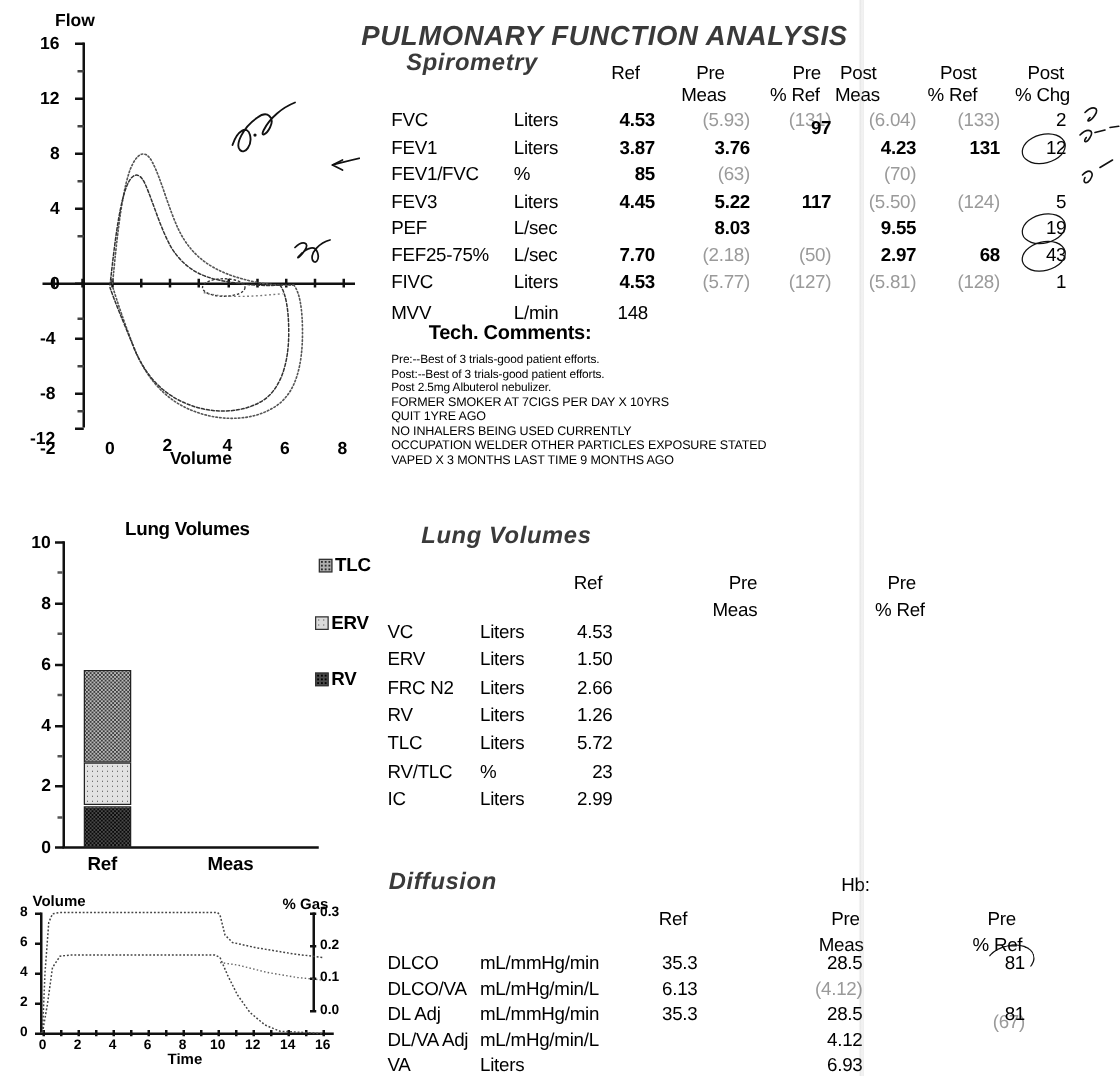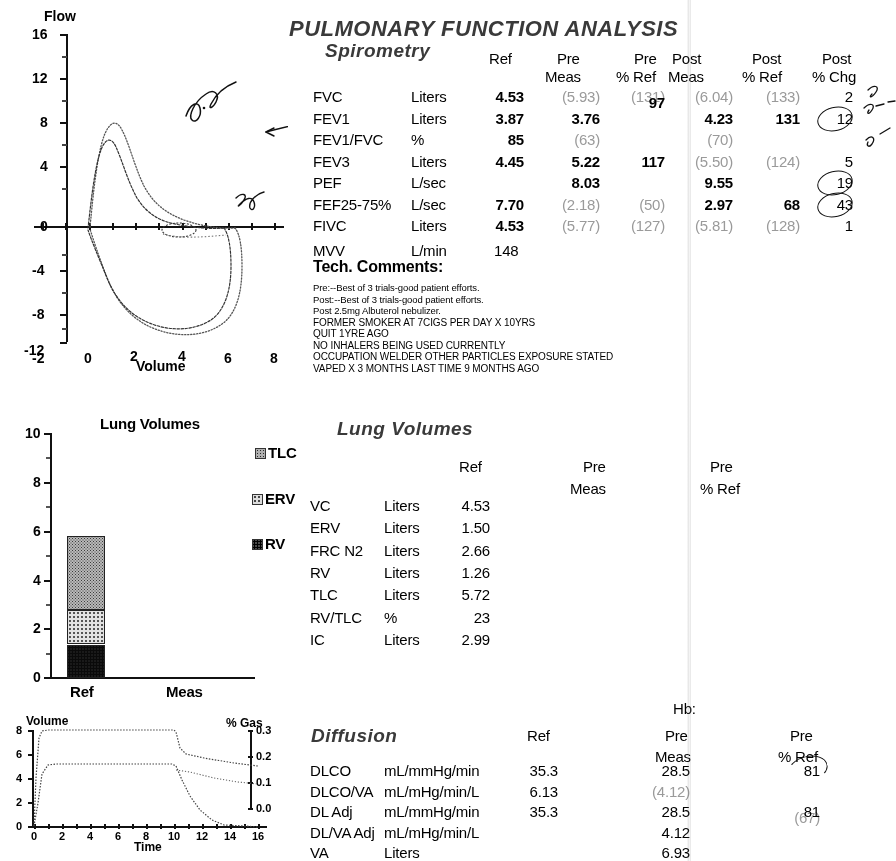--- a/index.html
+++ b/index.html
@@ -297,21 +297,21 @@
         <div class="t abs" style="left: auto; top: 217px; right: 43px;">1</div>
       </div>
     </div>
 
   <div class="abs t" style="left:313px; top:242px;">MVV</div>
   <div class="abs t" style="left:411px; top:242px;">L/min</div>
   <div class="abs t" style="left:494px; top:242px;">148</div>
 </div>
 
 <div class="abs" style="left:313px; top:258px;">
-  <div class="t bold" style="font-size:16px;">Tech. Comments:</div>
+  <div class="t bold" style="font-size:16px;margin-left:30px;">Tech. Comments:</div>
   <div id="tech-lines" style="margin-top:6px;">
       <div class="comment-line">Pre:--Best of 3 trials-good patient efforts.</div>
       <div class="comment-line">Post:--Best of 3 trials-good patient efforts.</div>
       <div class="comment-line">Post 2.5mg Albuterol nebulizer.</div>
       <div class="comment-line caps">FORMER SMOKER AT 7CIGS PER DAY X 10YRS</div>
       <div class="comment-line caps">QUIT 1YRE AGO</div>
       <div class="comment-line caps">NO INHALERS BEING USED CURRENTLY</div>
       <div class="comment-line caps">OCCUPATION WELDER   OTHER PARTICLES EXPOSURE STATED</div>
       <div class="comment-line caps">VAPED X 3 MONTHS   LAST TIME 9 MONTHS AGO</div>
     </div>
@@ -488,21 +488,21 @@
              L 176,40 L 182,46 L 200,50 L 230,55 L 254,58" fill="none" stroke="#444" stroke-width="1.2" stroke-dasharray="1.5 1.5"></path>
 
     <path d="M 30,118 L 34,95 L 38,66 L 44,57 L 52,56 L 168,56 L 172,58
              L 178,72 L 186,88 L 196,102 L 208,112 L 220,117 L 240,118 L 254,119" fill="none" stroke="#444" stroke-width="1.2" stroke-dasharray="1.5 1.5"></path>
 
     <path d="M 172,62 L 186,64 L 210,70 L 234,74 L 254,76" fill="none" stroke="#666" stroke-width="1.1" stroke-dasharray="1.2 1.8"></path>
   </svg>
 </div>
 
 <div class="abs" id="df-table" style="left:0; top:0; width:896px; height:0;">
-  <div class="abs italic-head" style="left:311px; top:695px; font-size:19px;margin-top:30px;">Diffusion</div>
+  <div class="abs italic-head" style="left:311px; top:695px; font-size:19px;">Diffusion</div>
   <div class="abs t" style="left:673px; top:700px;">Hb:</div>
 
   <div class="abs t" style="left:527px; top:727px;">Ref</div>
   <div class="abs t" style="left:665px; top:727px;">Pre</div>
   <div class="abs t" style="left:655px; top:748px;">Meas</div>
   <div class="abs t" style="left:790px; top:727px;">Pre</div>
   <div class="abs t" style="left:778px; top:748px;">% Ref</div>
 
   <div id="df-rows">
       <div>

